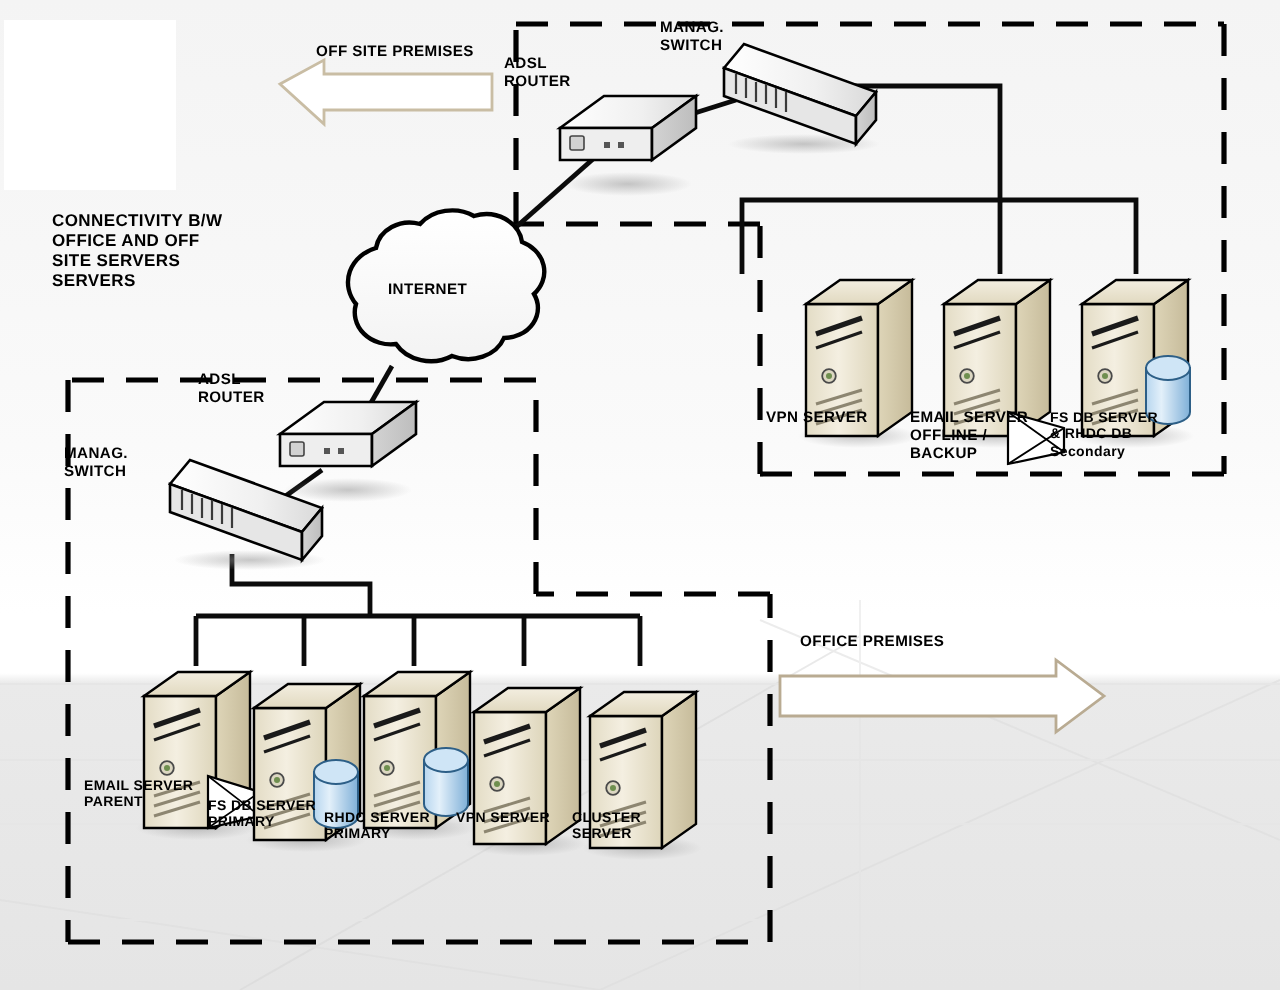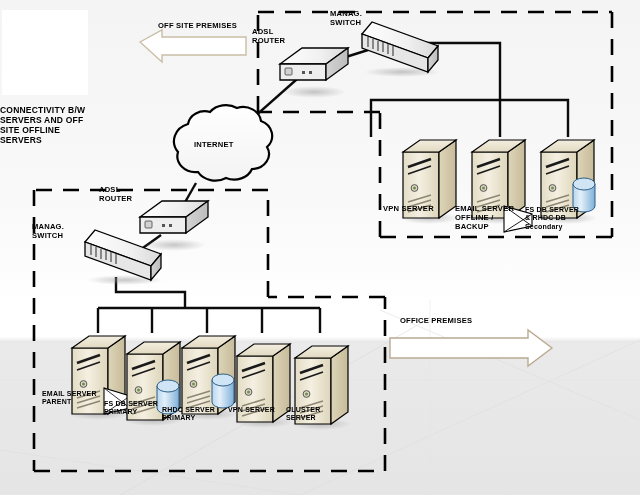--- a/index.html
+++ b/index.html
@@ -248,24 +248,24 @@
     </g>
 
     <g>
       <polygon points="140,42 162,30 162,37 246,37 246,55 162,55 162,62" fill="#ffffff" stroke="#c9bda4" stroke-width="1.4"></polygon>
     </g>
     <g>
       <polygon points="390,338 528,338 528,330 552,348 528,366 528,358 390,358" fill="#ffffff" stroke="#b9ab92" stroke-width="1.4"></polygon>
     </g>
   </svg>
 
-  <div class="lbl lbl-9" style="left:0px;top:105px;width:160px;">
+  <div class="lbl lbl-9" style="left:0px;top:105px;width:160px;padding-left:26px;">
     <div>CONNECTIVITY B/W</div>
-    <div>SERVERS AND OFF</div>
-    <div>SITE OFFLINE</div>
+    <div>OFFICE AND OFF</div>
+    <div>SITE SERVERS</div>
     <div>SERVERS</div>
   </div>
 
   <div class="lbl lbl-8" style="left:158px;top:22px;width:110px;">OFF SITE PREMISES</div>
   <div class="lbl lbl-8" style="left:400px;top:317px;width:130px;">OFFICE PREMISES</div>
 
   <div class="lbl lbl-8" style="left:194px;top:141px;width:90px;">INTERNET</div>
 
   <div class="lbl lbl-8" style="left:252px;top:28px;width:56px;">
     <div>ADSL</div>

